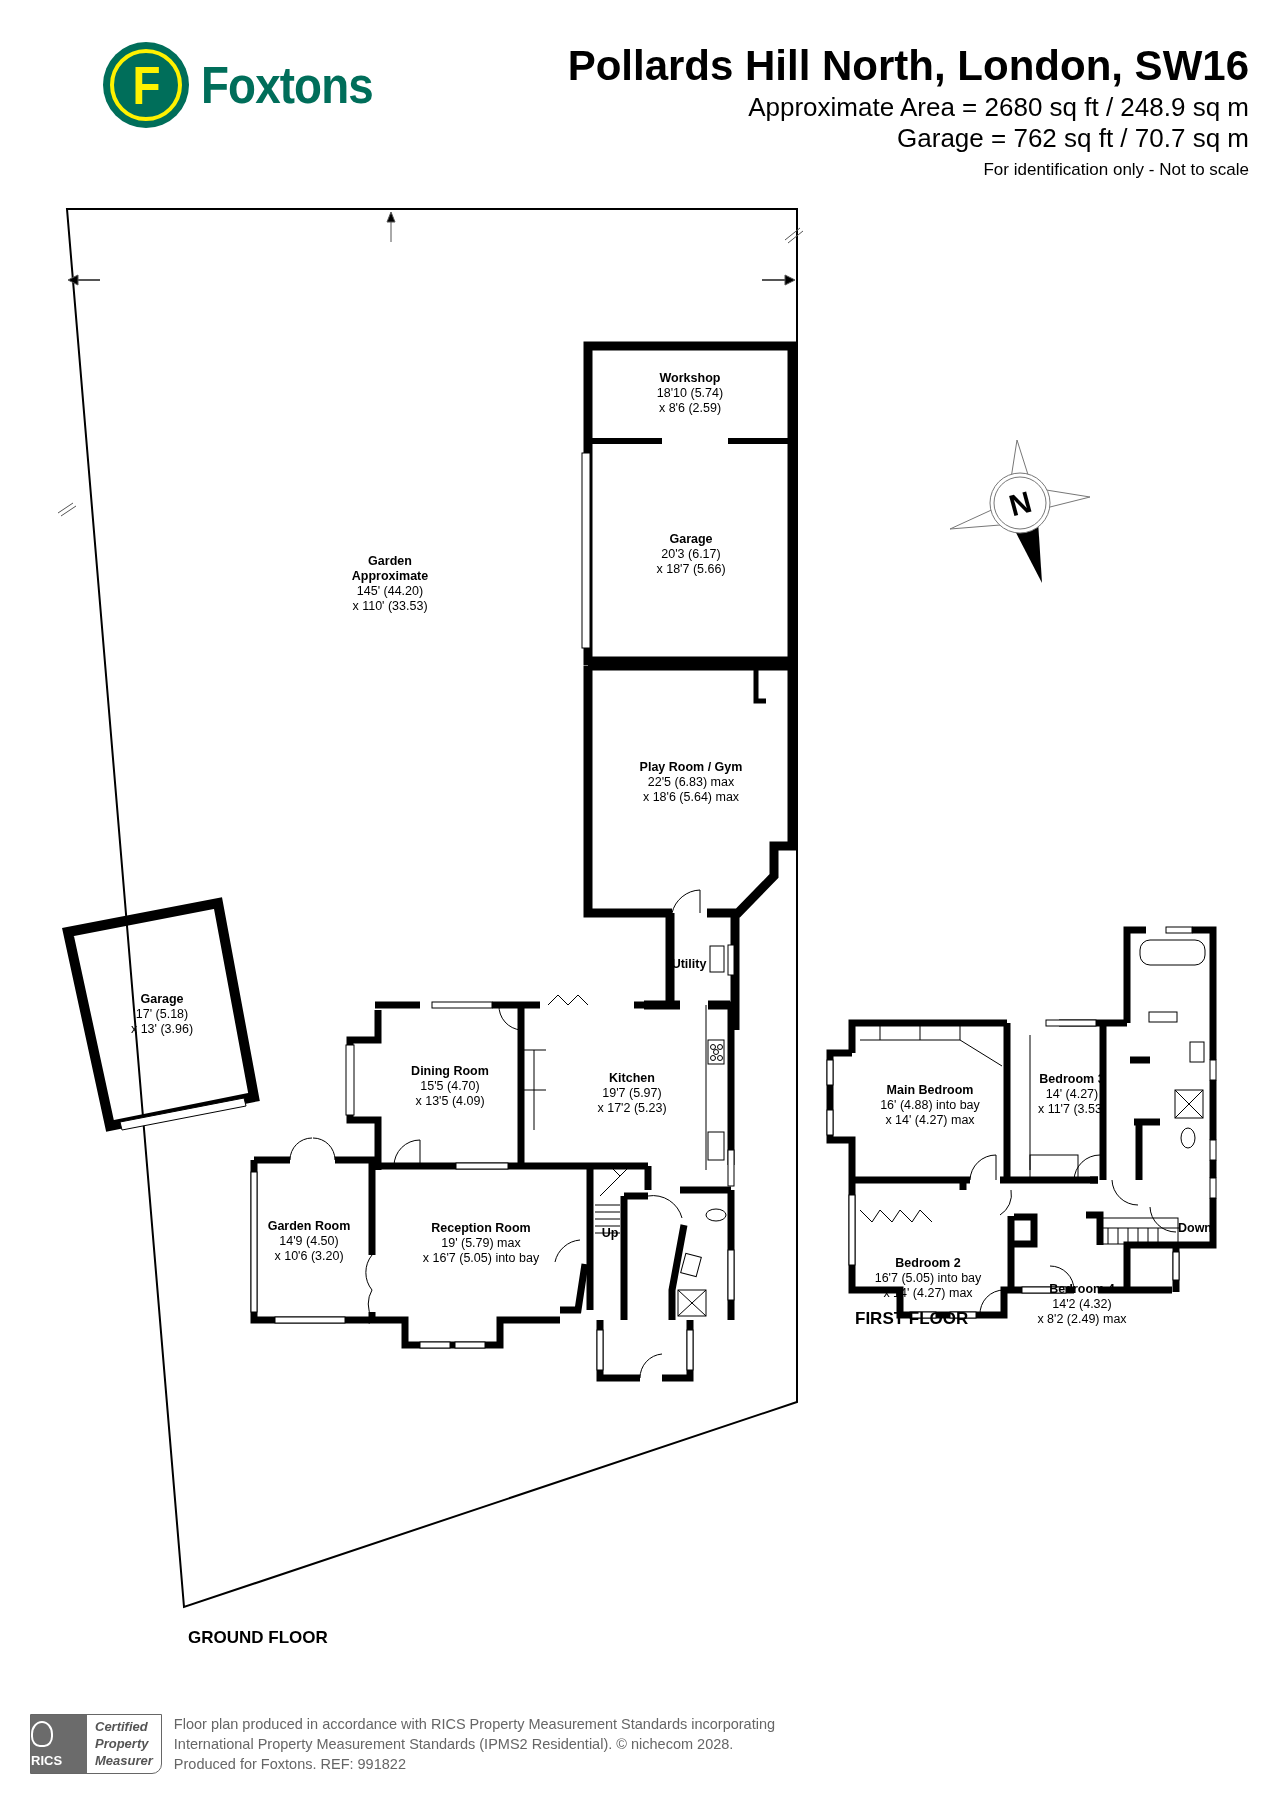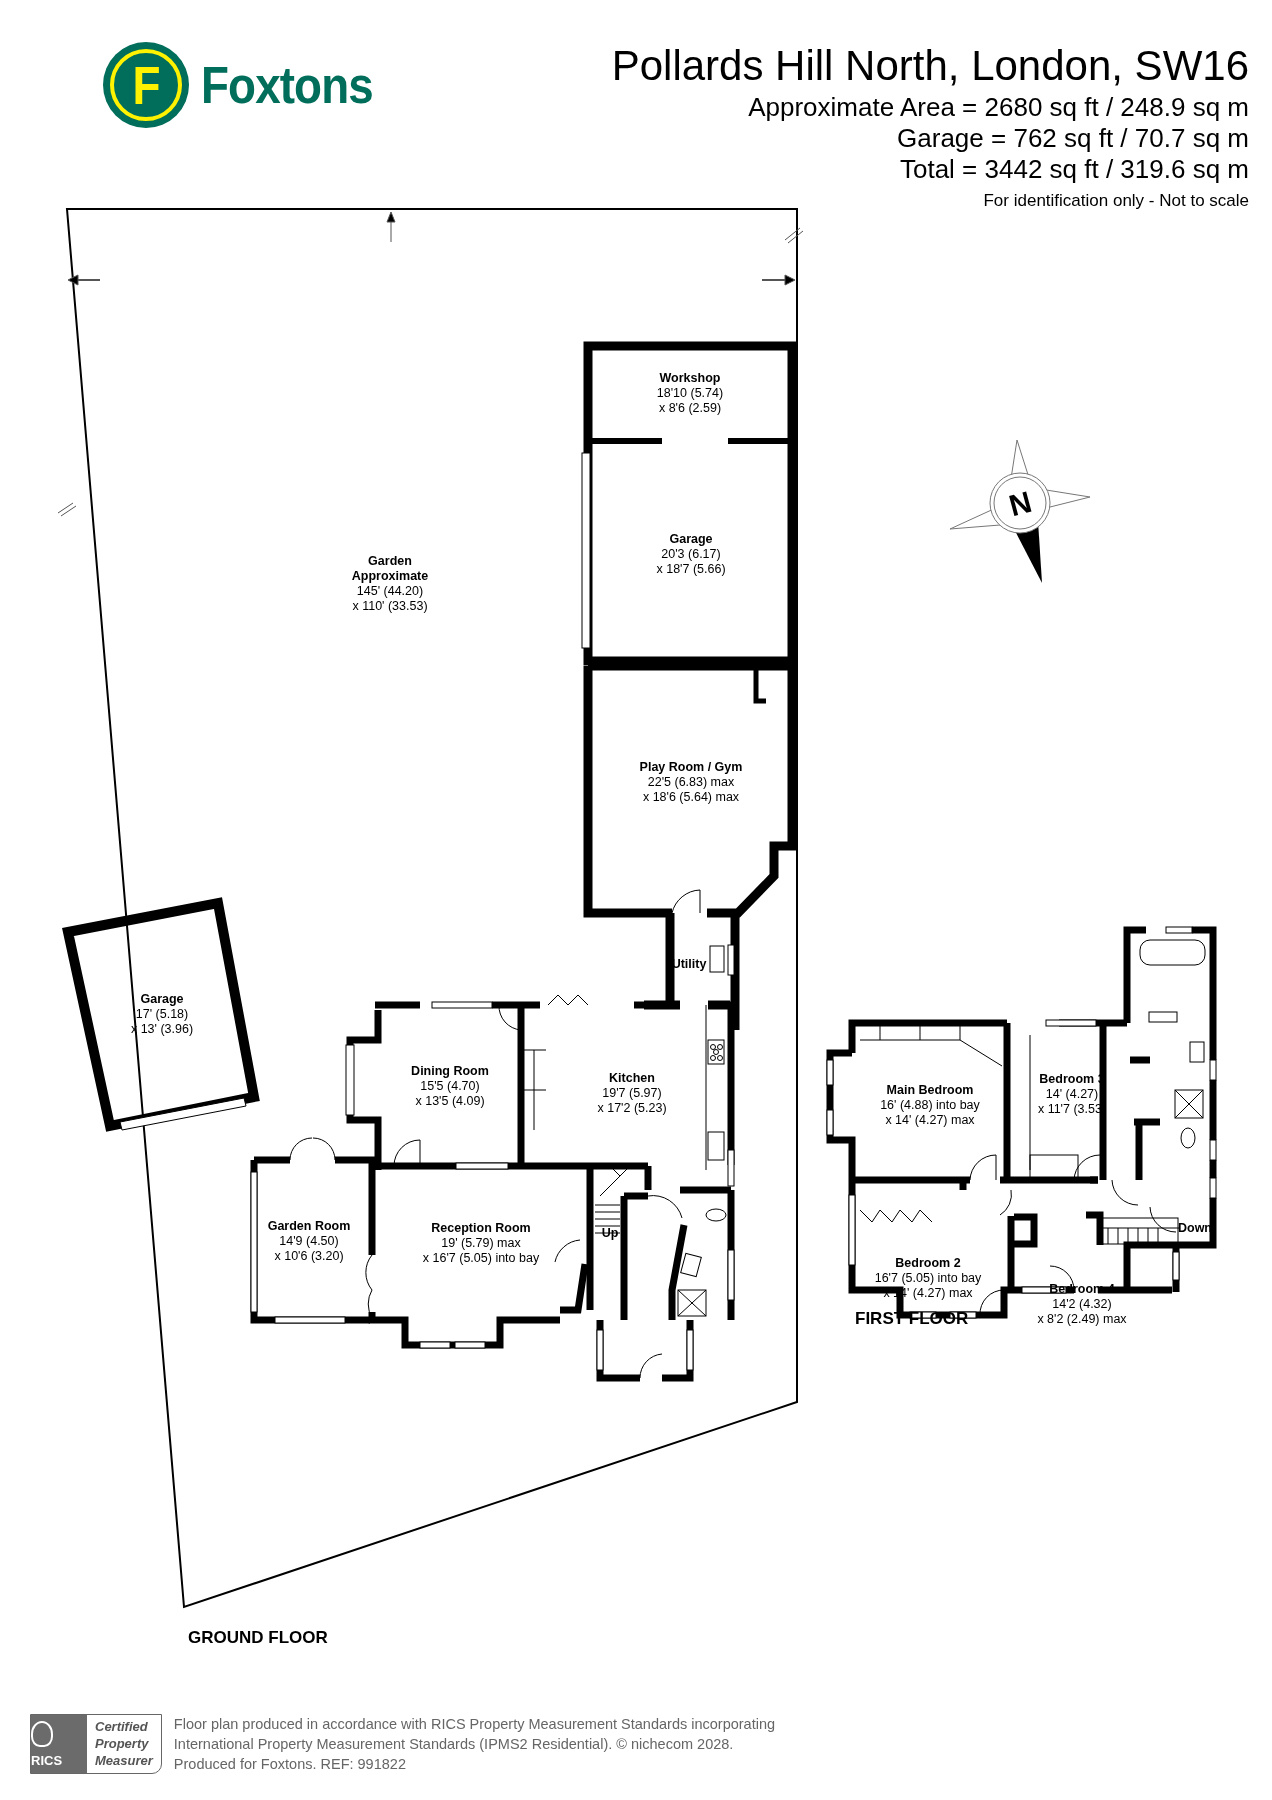--- a/index.html
+++ b/index.html
@@ -3,21 +3,21 @@
 <meta charset="utf-8">
 <style>
   html, body { margin:0; padding:0; background:#ffffff; }
   body { width:1272px; height:1800px; position:relative; overflow:hidden; font-family:"Liberation Sans", sans-serif; color:#000; }
   .logo { position:absolute; left:103px; top:42px; display:flex; align-items:center; }
   .logo-badge { width:86px; height:86px; border-radius:50%; background:#006e5a; display:flex; align-items:center; justify-content:center; }
   .logo-ring { width:72px; height:72px; border-radius:50%; border:4px solid #fff200; box-sizing:border-box; display:flex; align-items:center; justify-content:center; }
   .logo-f { color:#fff200; font-weight:bold; font-size:54px; line-height:1; transform:scaleX(0.85); }
   .logo-word { color:#006e5a; font-size:52px; font-weight:bold; margin-left:12px; letter-spacing:-1px; transform:scaleX(0.88); transform-origin:left center; }
   .hdr { position:absolute; right:23px; top:40px; text-align:right; }
-  .hdr-title { font-size:42px; font-weight:normal; line-height:52px;margin-left:31px; }
+  .hdr-title { font-size:42px; font-weight:bold; line-height:52px;margin-left:31px; }
   .hdr-line { font-size:26px; line-height:31px; }
   .hdr-note { font-size:17px; line-height:24px; margin-top:4px;text-align:right; }
   svg.plan { position:absolute; left:0; top:0; }
   .rl { font-family:"Liberation Sans", sans-serif; font-size:12.5px; text-anchor:middle; }
   .rl.b { font-weight:bold; }
   .floor-label { position:absolute; font-weight:bold; font-size:17px; }
   .footer { position:absolute; left:30px; top:1714px; display:flex; align-items:flex-start; }
   .rics-box { display:flex; border:1.5px solid #666; border-radius:0 0 10px 0; height:58px; }
   .rics-dark { width:56px; background:#6b6b6b; color:#fff; display:flex; flex-direction:column; align-items:flex-start; justify-content:flex-end; padding-bottom:5px; box-sizing:border-box; font-weight:bold; font-size:13px; }
   .rics-lion { width:18px; height:22px; border:2px solid #fff; border-radius:50% 50% 40% 40%; margin-bottom:6px; }
@@ -33,21 +33,20 @@
         <span class="logo-f">F</span>
       </div>
   </div>
   <span class="logo-word">Foxtons</span>
 </div>
 
 <div class="hdr">
   <div class="hdr-title">Pollards Hill North, London, SW16</div>
   <div class="hdr-line">Approximate Area = 2680 sq ft / 248.9 sq m</div>
   <div class="hdr-line">Garage = 762 sq ft / 70.7 sq m</div>
-  <div class="hdr-line">Total = 3442 sq ft / 319.6 sq m</div>
   <div class="hdr-note">For identification only - Not to scale</div>
 </div>
 
 <svg class="plan" width="1272" height="1800" viewBox="0 0 1272 1800">
 
   <polygon points="67,209 797,209 797,1402 184,1607" fill="none" stroke="#000" stroke-width="2"></polygon>
 
   <g stroke="#555" fill="#000">
     <line x1="391" y1="242" x2="391" y2="216" stroke-width="1"></line>
     <polygon points="387,222 395,222 391,212"></polygon>

